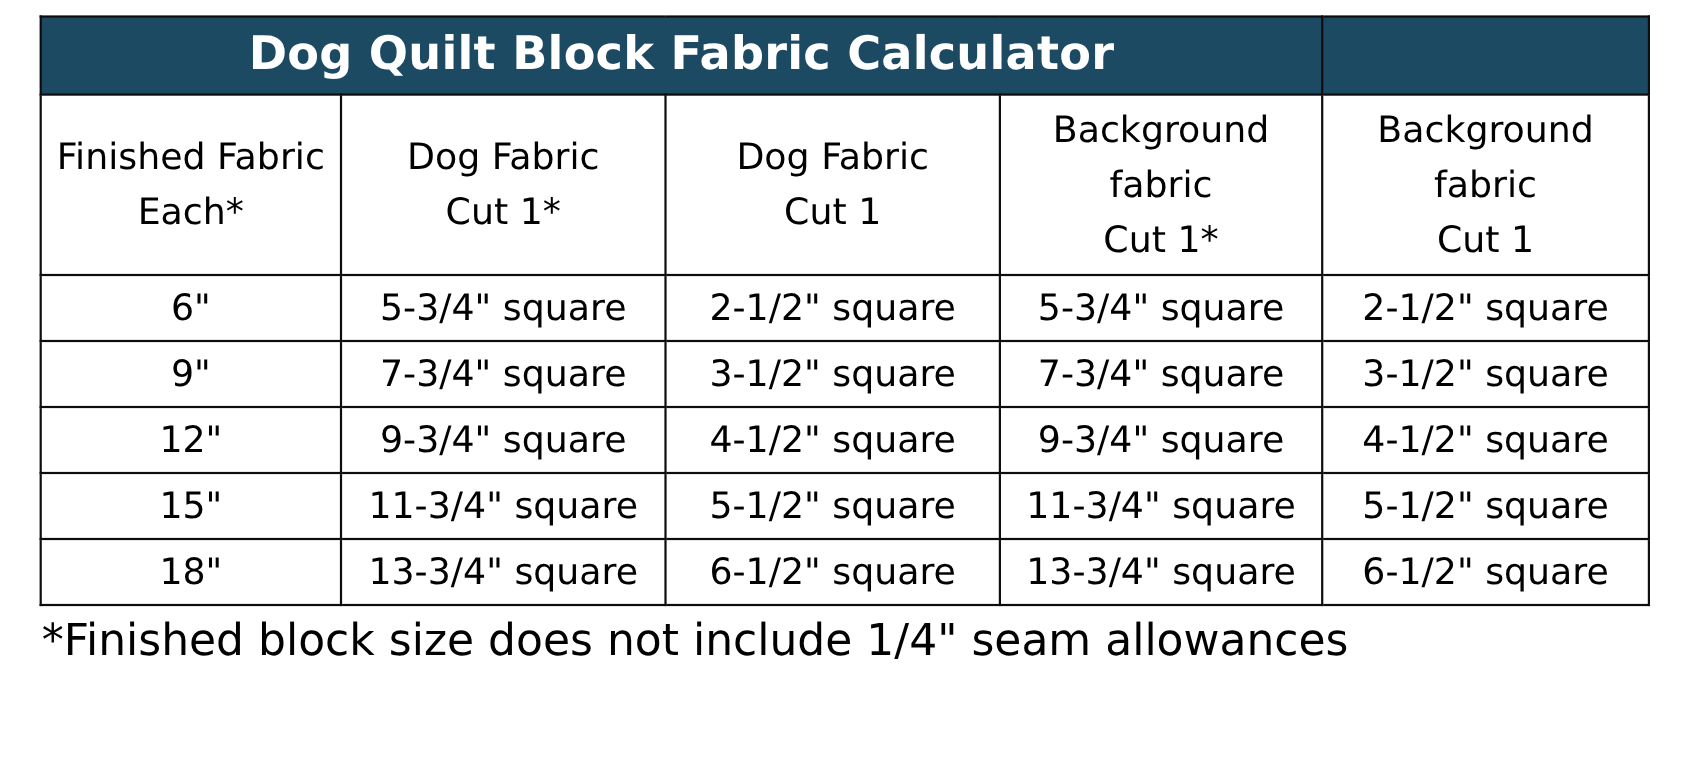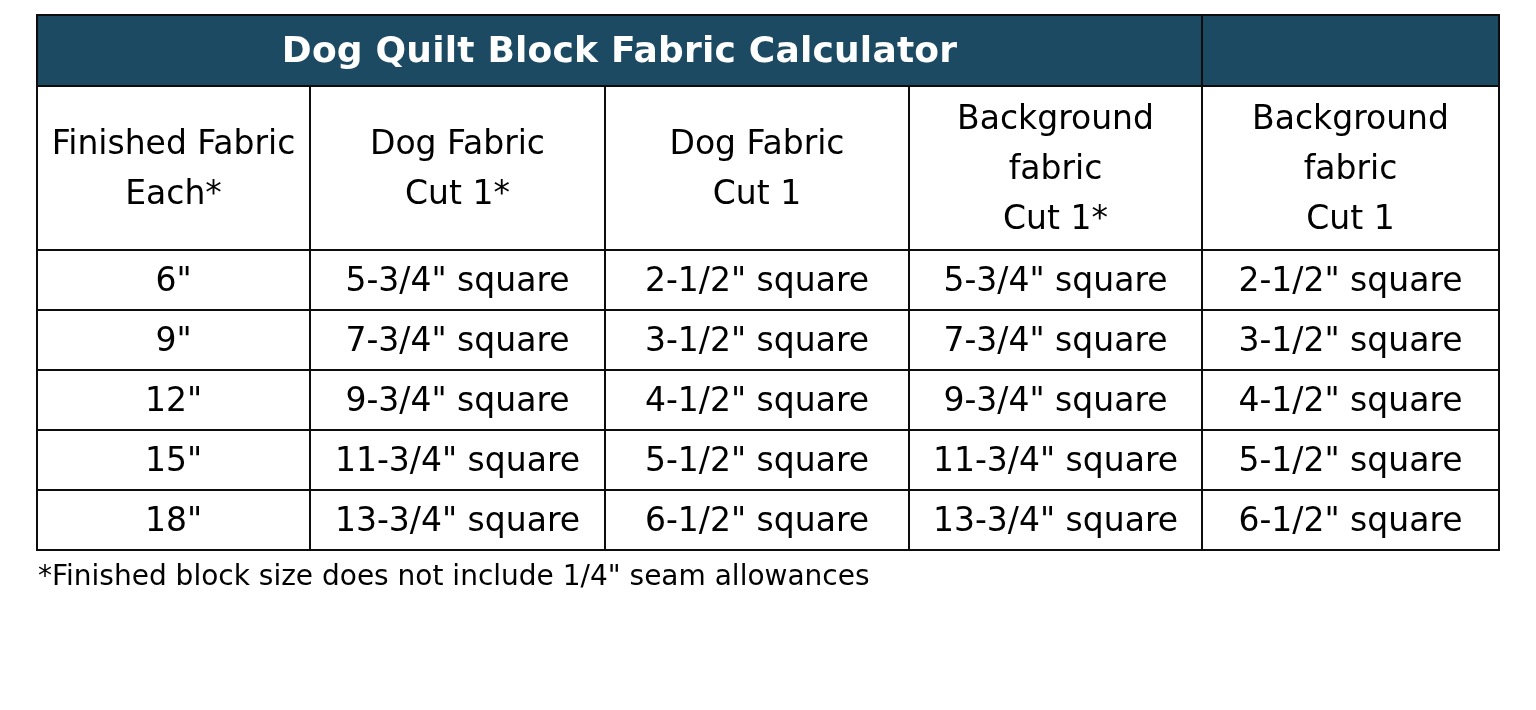--- a/index.html
+++ b/index.html
@@ -54,21 +54,21 @@
   
   tr.title-row td {
     height: 67px;
     background: #1d4a63;
     border-color: #0d0d0d;
   }
   td.title-cell {
     color: #ffffff;
     font-family: "DejaVu Sans", "Liberation Sans", sans-serif;
     font-weight: bold;
-    font-size: 36px;
+    font-size: 42px;
     letter-spacing: 0.2px;
     line-height: 1.05;
     padding-bottom: 2px;
   }
   td.title-spacer {
     background: #1d4a63;
     border-right-color: #1d4a63;
     border-top-color: #1d4a63;
   }
 
@@ -90,21 +90,21 @@
   }
 
   
   .notes {
     position: absolute;
     left: 38px;
     top: 562px;
     width: 1460px;
   }
   .note {
-    font-size: 28px;
+    font-size: 40px;
     line-height: 1.0;
     color: #000000;
     white-space: nowrap;
     margin: 0 0 26px 0;
   }
 </style>
 </head>
 <body>
 
 <div id="page">

